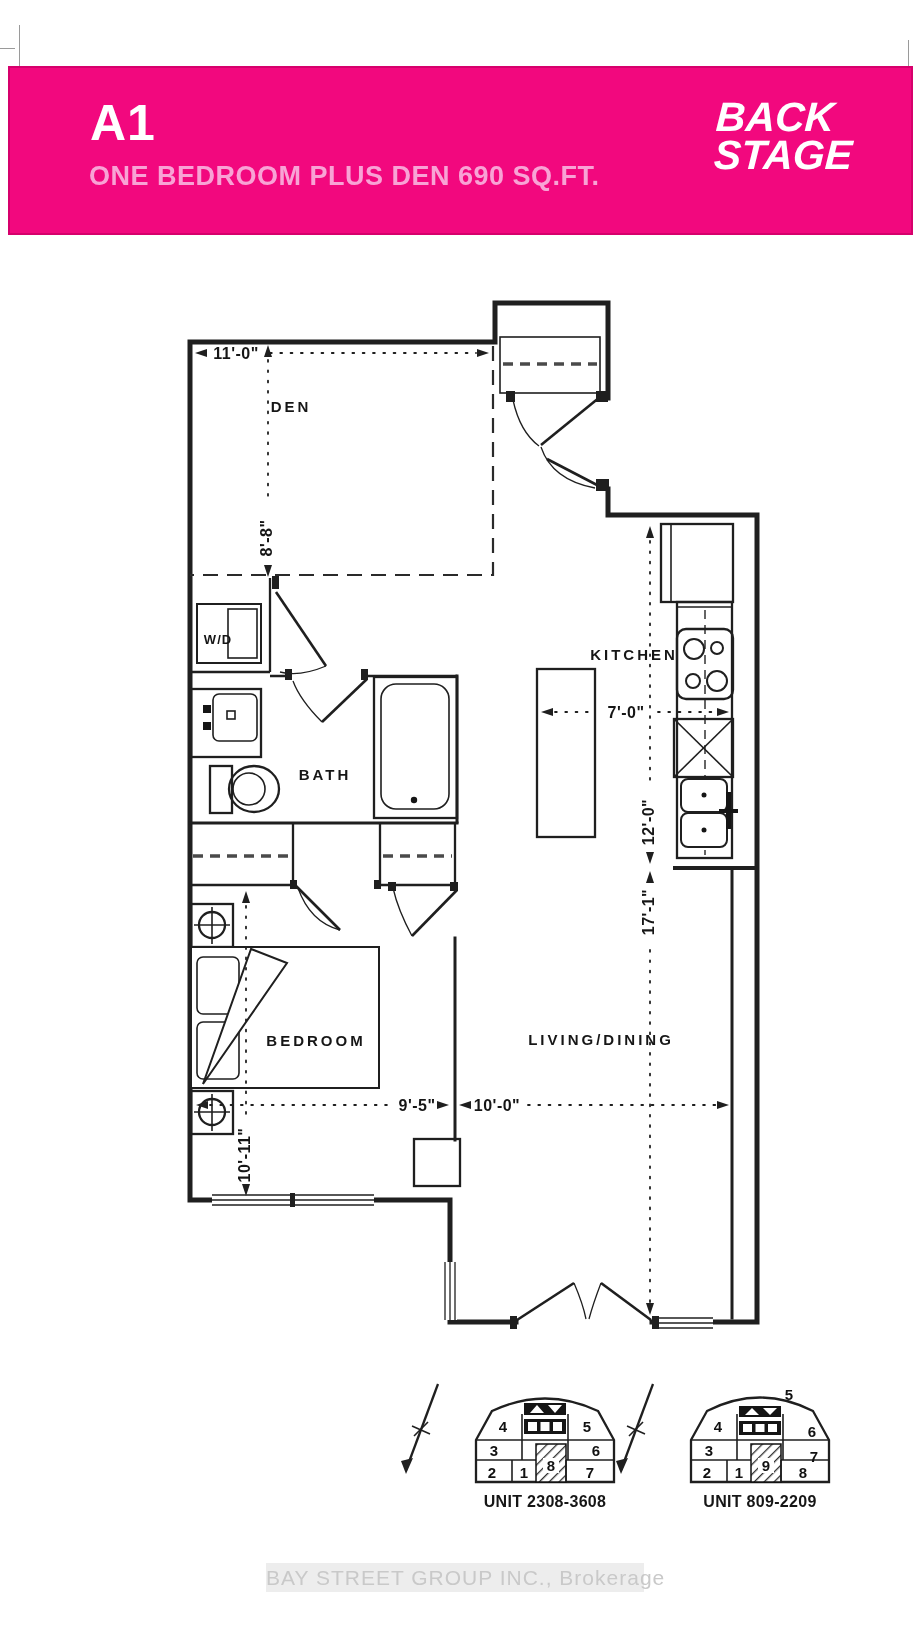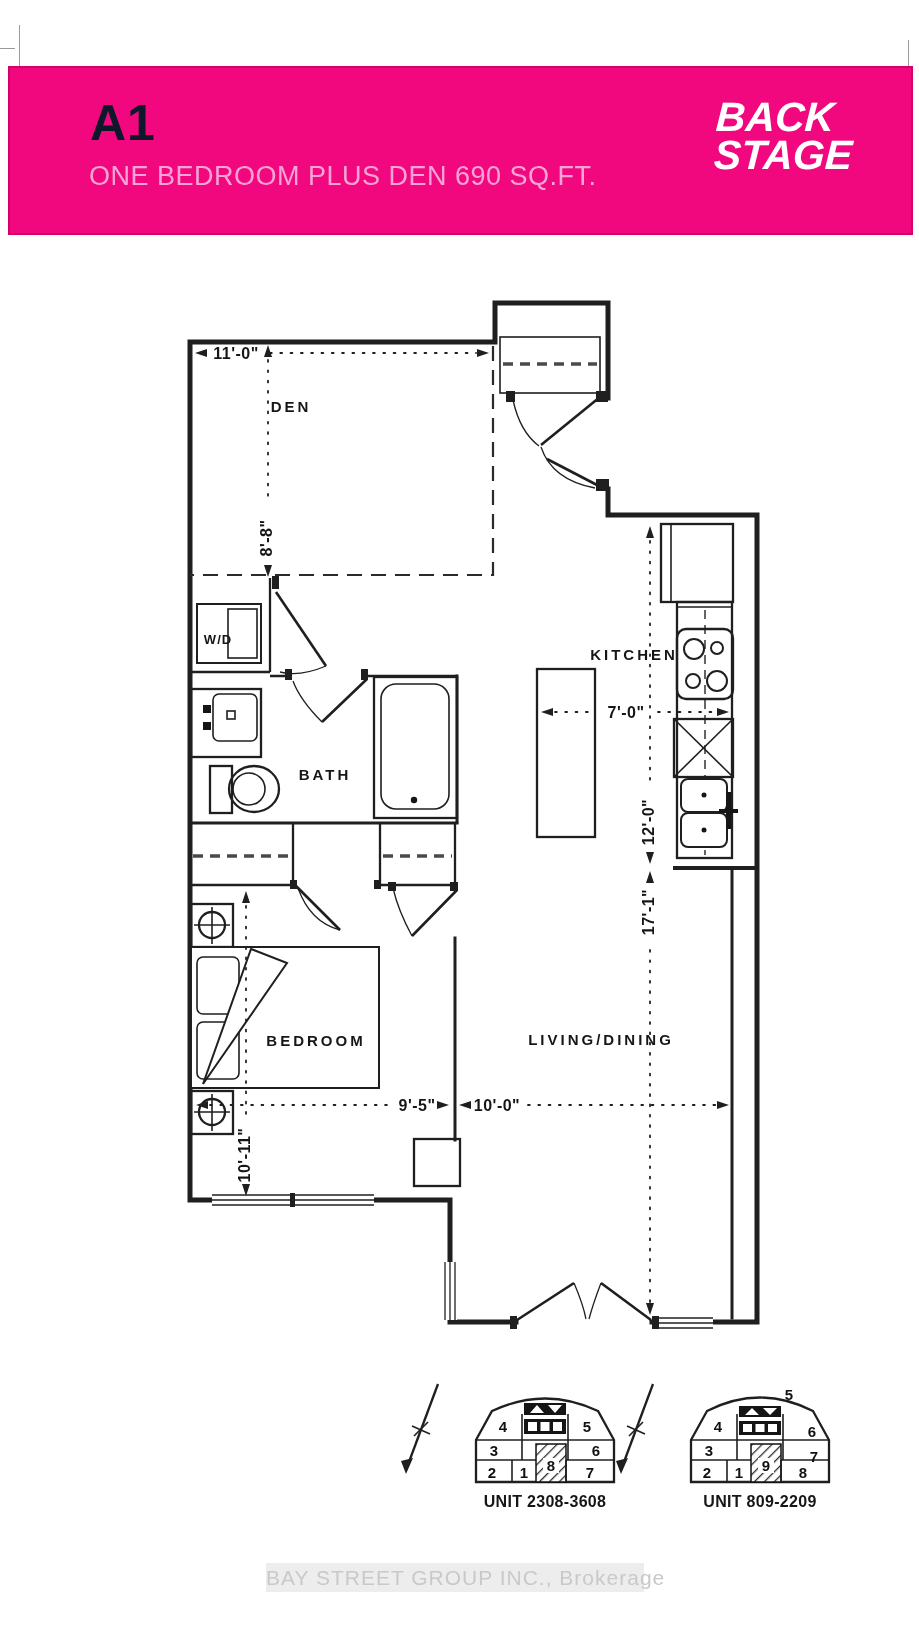--- a/index.html
+++ b/index.html
@@ -3,24 +3,24 @@
 <meta charset="utf-8">
 <style>
   html,body{margin:0;padding:0;background:#ffffff;}
   .page{position:relative;width:919px;height:1639px;background:#fff;overflow:hidden;
         font-family:"Liberation Sans",sans-serif;}
   
   .artifact{position:absolute;background:#9a9a9a;}
   
   .banner{position:absolute;left:8px;top:66px;width:905px;height:169px;
           background:#F2087E;border:2px solid #d6006c;box-sizing:border-box;}
-  .plan-code{position:absolute;left:80px;top:26px;color:#0f172a;font-size:50px;
+  .plan-code{position:absolute;left:80px;top:26px;color:#ffffff;font-size:50px;
              font-weight:bold;letter-spacing:1px;}
   .plan-desc{position:absolute;left:79px;top:93px;color:#f8a3d5;font-size:27px;
-             font-weight:normal;letter-spacing:0.5px;white-space:nowrap;}
+             font-weight:bold;letter-spacing:0.5px;white-space:nowrap;}
   .logo{position:absolute;right:58px;top:30px;color:#ffffff;font-weight:900;
         font-style:italic;font-size:41px;line-height:0.93;letter-spacing:0px;
         transform:skewX(-3deg);text-align:left;}
   .logo span{display:block;}
   
   .watermark{position:absolute;left:266px;top:1563px;width:378px;height:29px;
              background:#ededed;color:#c9c9c9;font-size:21px;line-height:29px;
              text-align:right;letter-spacing:1px;white-space:nowrap;}
   
   svg{position:absolute;left:0;top:0;}

